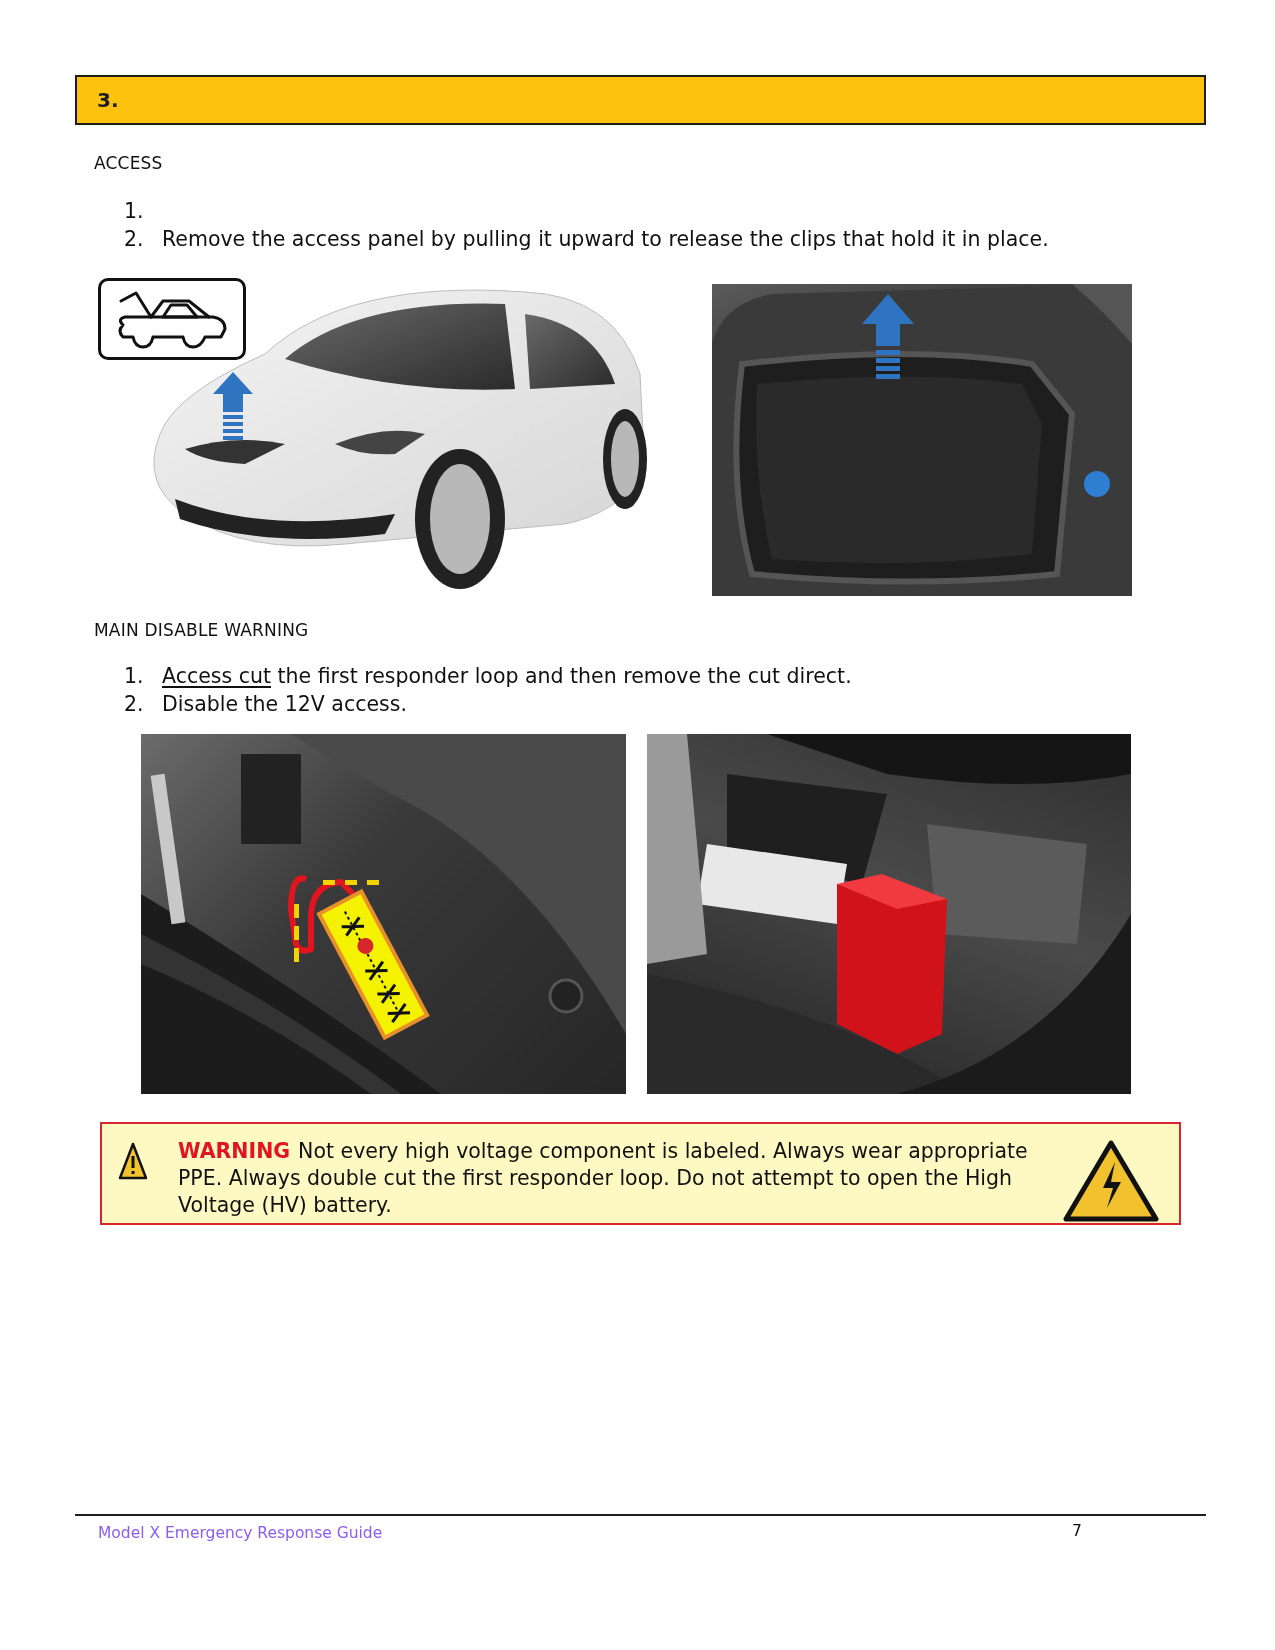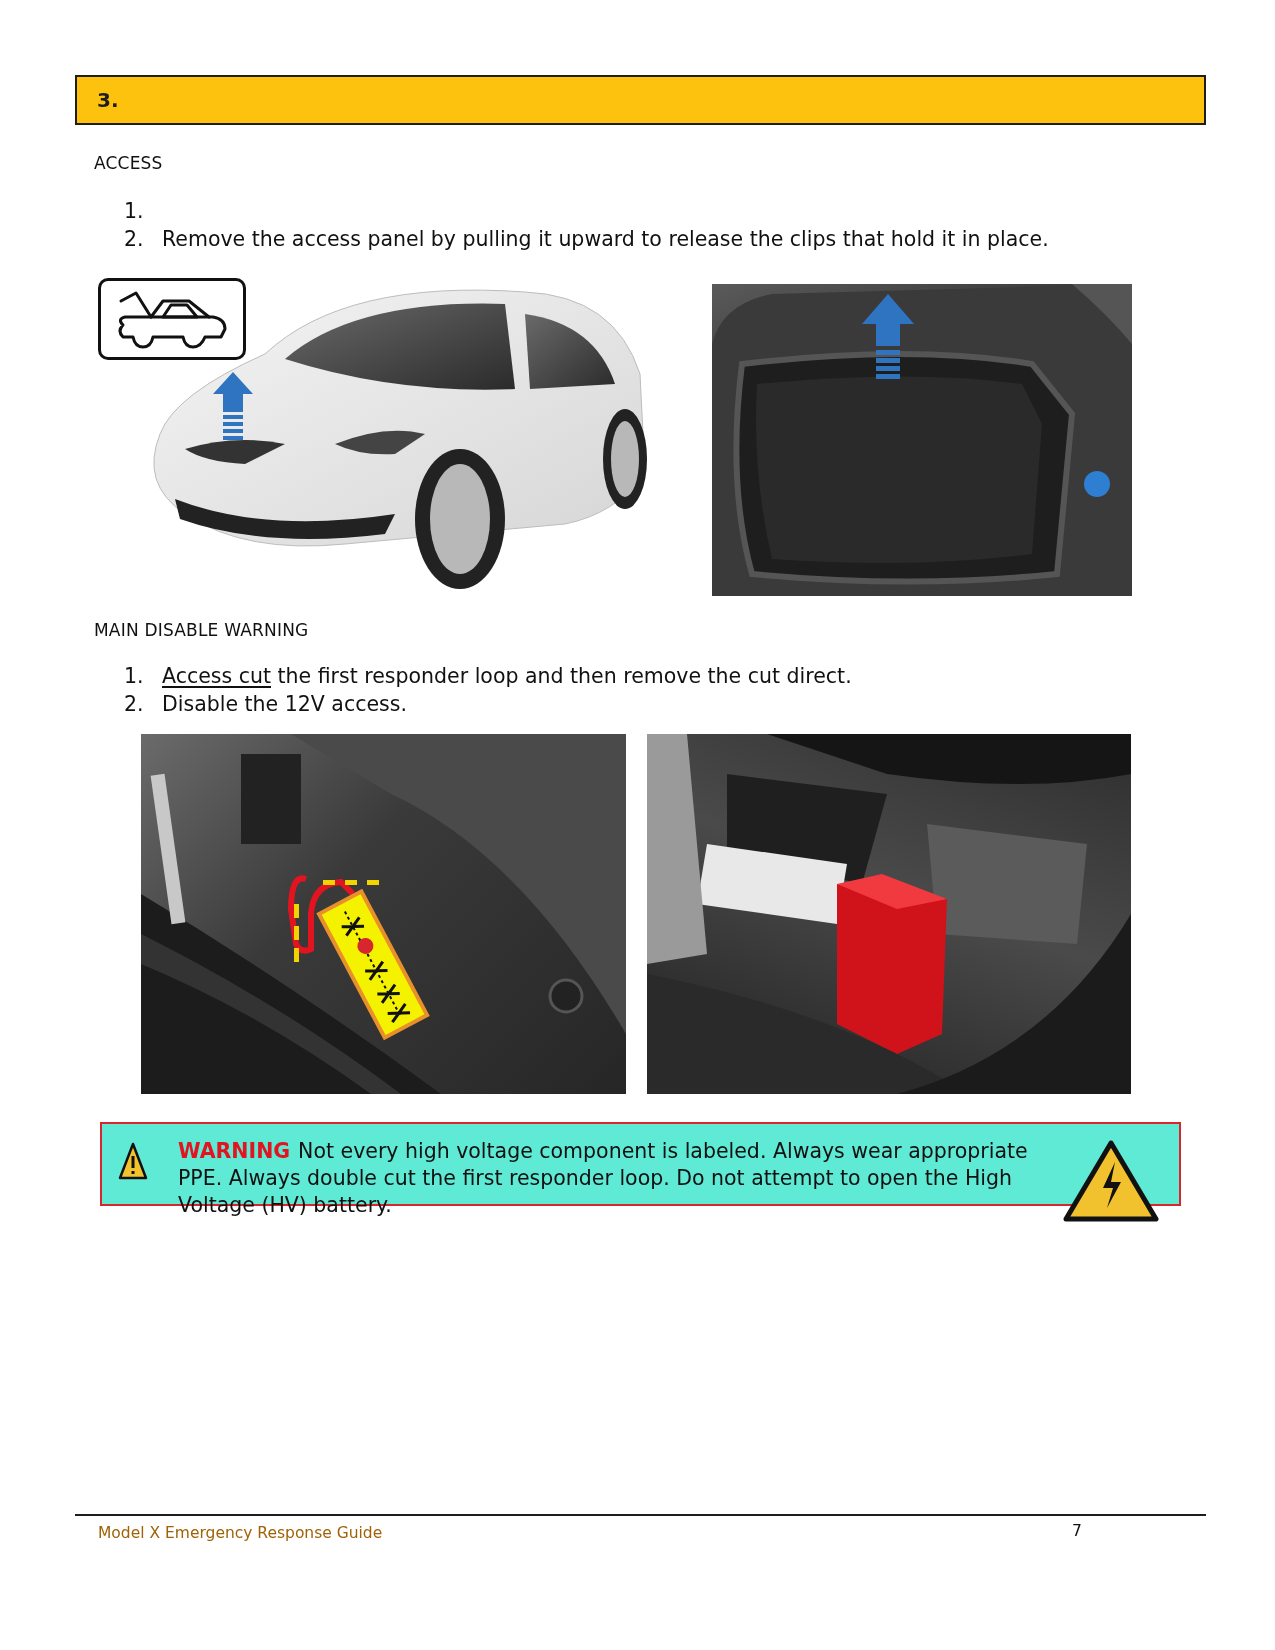--- a/index.html
+++ b/index.html
@@ -23,30 +23,30 @@
   .figure { position: absolute; overflow: hidden; }
   .hood-icon { position: absolute; left: 98px; top: 278px; width: 148px; height: 82px; border: 3px solid #111; border-radius: 10px; background: #fff; }
 
   
   .car { left: 145px; top: 284px; width: 530px; height: 310px; }
   .frunk { left: 712px; top: 284px; width: 420px; height: 312px; background: linear-gradient(160deg,#5a5a5a 0%,#2f2f2f 40%,#1f1f1f 100%); }
   .photo1 { left: 141px; top: 734px; width: 485px; height: 360px; background: linear-gradient(135deg,#6b6b6b 0%,#3a3a3a 40%,#262626 100%); }
   .photo2 { left: 647px; top: 734px; width: 484px; height: 360px; background: linear-gradient(200deg,#2e2e2e 0%,#4a4a4a 45%,#1e1e1e 100%); }
 
   .warning-box {
-    position: absolute; left: 100px; top: 1122px; width: 1081px; height: 84px;
-    border: 2px solid #d7262e; background: #5eead4;
+    position: absolute; left: 100px; top: 1122px; width: 1081px; height: 103px;
+    border: 2px solid #d7262e; background: #fef9c3;
   }
   .warning-text { position: absolute; left: 76px; top: 14px; width: 880px; font-size: 20.5px; line-height: 27px; color: #111; }
   .warning-label { color: #e1141f; font-weight: bold; margin-right: 8px; }
   .warn-tri-left { position: absolute; left: 16px; top: 18px; }
   .warn-tri-right { position: absolute; left: 961px; top: 16px; }
 
   .footer-rule { position: absolute; left: 75px; top: 1514px; width: 1131px; height: 2px; background: #1d1d1b; }
-  .footer-title { position: absolute; left: 98px; top: 1524px; font-size: 15.5px; color: #a16207; }
+  .footer-title { position: absolute; left: 98px; top: 1524px; font-size: 15.5px; color: #8b5cf6; }
   .footer-page { position: absolute; left: 1072px; top: 1522px; font-size: 15.5px; color: #111; }
 </style>
 </head>
 <body>
 
 <div class="section-band">
   <span class="num">3.</span>
 </div>
 
 <div class="subhead" style="top:153px;">ACCESS</div>

